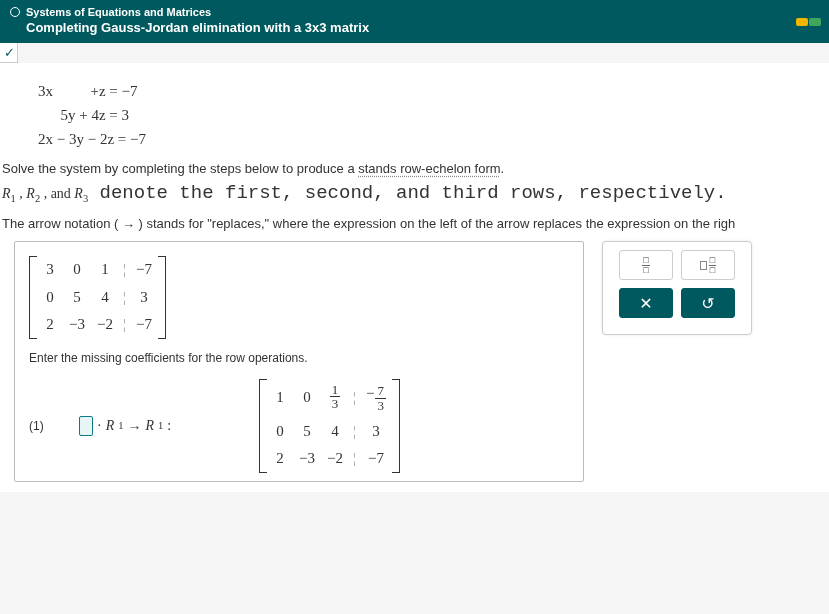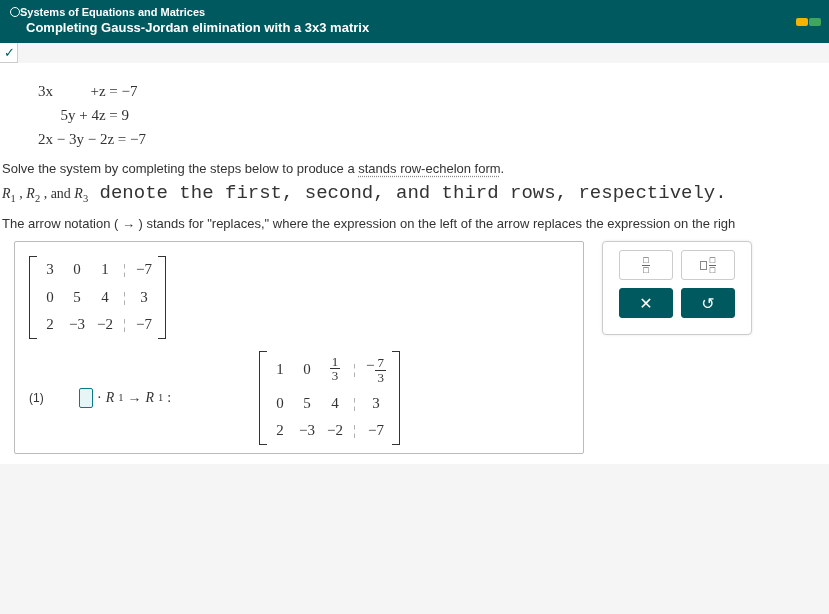--- a/index.html
+++ b/index.html
@@ -16,20 +16,21 @@
       background: #00595e;
       color: #fff;
       padding: 6px 10px 8px 10px;
       position: relative;
     }
     .header .breadcrumb {
       font-size: 11px;
       font-weight: bold;
       display: flex;
       align-items: center;
+      gap: 6px;
       margin-bottom: 2px;
     }
     .header .breadcrumb .circle {
       display: inline-block;
       width: 10px; height: 10px;
       border: 1.5px solid #fff;
       border-radius: 50%;
     }
     .header .title {
       font-size: 13px;
@@ -179,21 +180,21 @@
   </div>
 </div>
 
 <div class="tab-check">✓</div>
 
 <div class="content">
 
 
   <div class="equations">
     <div class="row">3x          +z = −7</div>
-    <div class="row">      5y + 4z = 9</div>
+    <div class="row">      5y + 4z = 3</div>
     <div class="row">2x − 3y − 2z = −7</div>
   </div>
 
   <p>
     <span>Solve the system by completing the steps below to produce a </span><span class="link">stands row-echelon form</span><span>.</span>
   </p>
   <p style="font-family:'Times New Roman',serif;font-size:14px;margin-top:-4px;">
     <i><span>R</span></i><span class="sub">1</span><span> , </span><i><span>R</span></i><span class="sub">2</span><span> , and </span><i><span>R</span></i><span class="sub">3</span><span style="font-family:Liberation Mono, monospace;font-size:19px;"> denote the first, second, and third rows, respectively.</span>
   </p>
   <p style="margin-top:12px;">The arrow notation ( → ) stands for "replaces," where the expression on the left of the arrow replaces the expression on the righ</p>
@@ -226,20 +227,21 @@
               <td>−2</td>
               <td class="sep">¦</td>
               <td>−7</td>
             </tr>
           </tbody>
             </table>
           <div class="bracket right"></div>
         </div>
       </div>
 
+      <div class="missing-text">Enter the missing coefficients for the row operations.</div>
 
       <div class="op-row">
         <div class="op-step">(1)</div>
         <div class="opexpr">
           <span class="opbox"></span>
           <span>·</span>
           <i><span>R</span></i>
             <span class="sub">1</span>
           <span>→</span>
           <i><span>R</span></i>

